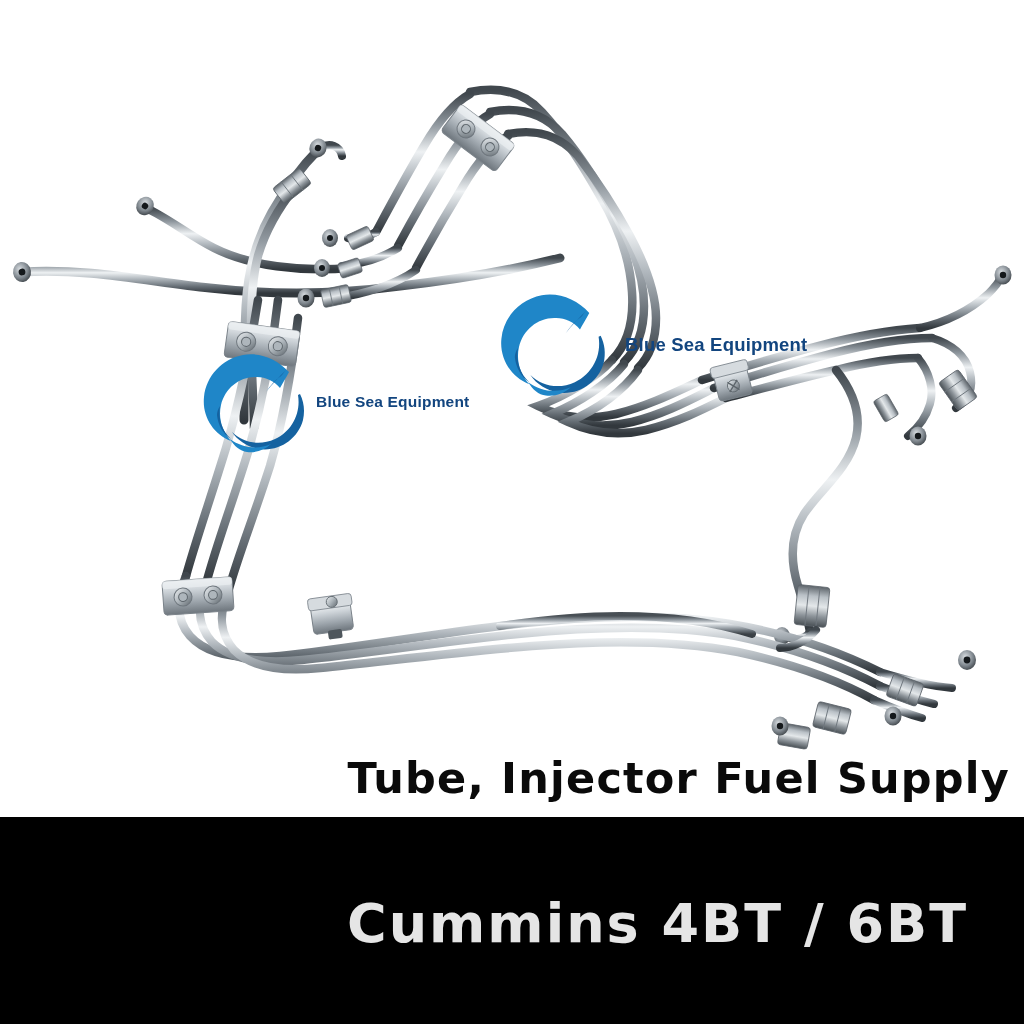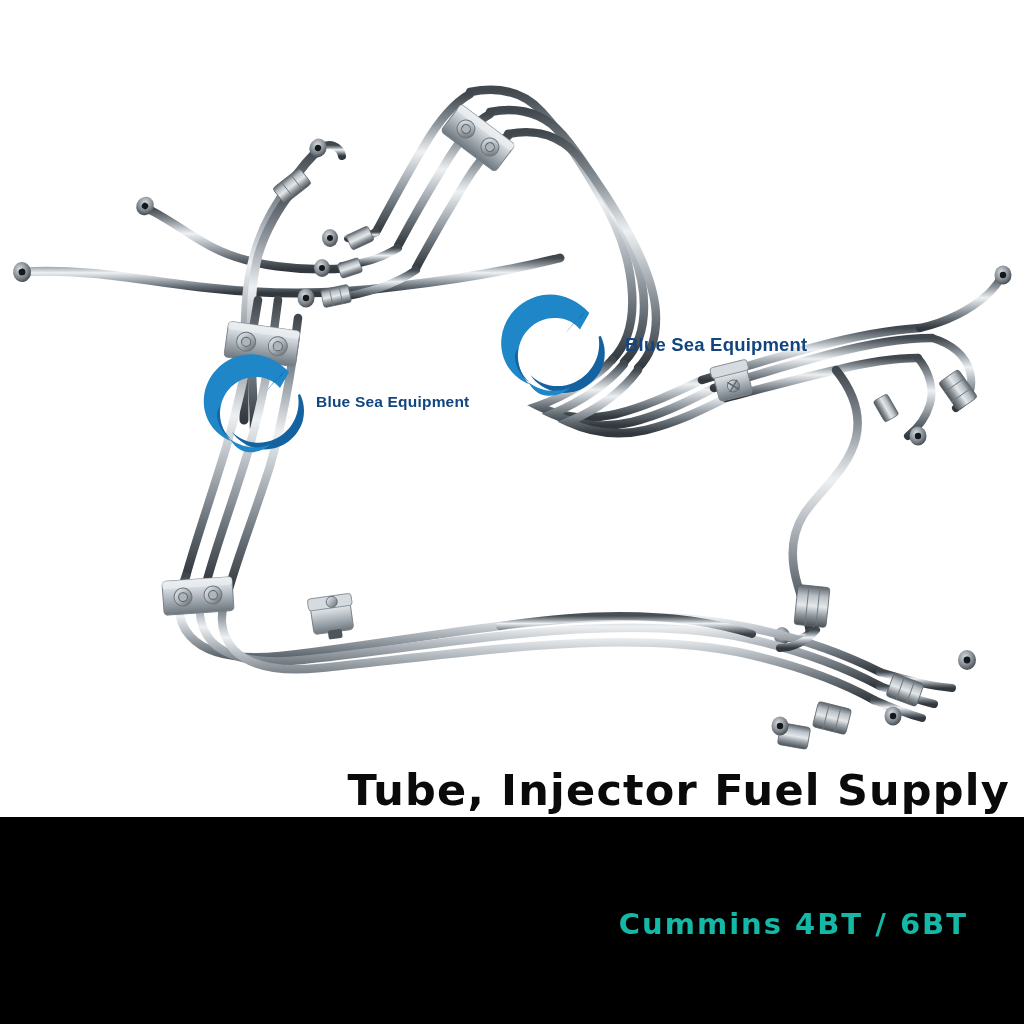--- a/index.html
+++ b/index.html
@@ -52,40 +52,39 @@
     left: 0; top: 752px;
     width: 1010px;
     text-align: right;
     font-family: "DejaVu Sans", sans-serif;
     font-weight: bold;
     font-size: 43px;
     line-height: 52px;
     color: #0a0a0a;
     letter-spacing: 1.2px;
     white-space: nowrap;
-    margin-top: 12px;
   }
 
   
   #bottom-banner {
     position: absolute;
     left: 0; top: 817px;
     width: 1024px; height: 207px;
     background: #000000;
   }
   #banner-subtitle {
     position: absolute;
     left: 0; top: 82px;
     width: 968px;
     text-align: right;
     font-family: "DejaVu Sans", sans-serif;
     font-weight: bold;
-    font-size: 29px;
+    font-size: 54px;
     line-height: 50px;
-    color: #14b8a6;
+    color: #e5e5e5;
     letter-spacing: 2px;
     white-space: nowrap;
   }
 </style>
 </head>
 <body>
 
 <div id="stage">
 
   <div id="product-photo">

